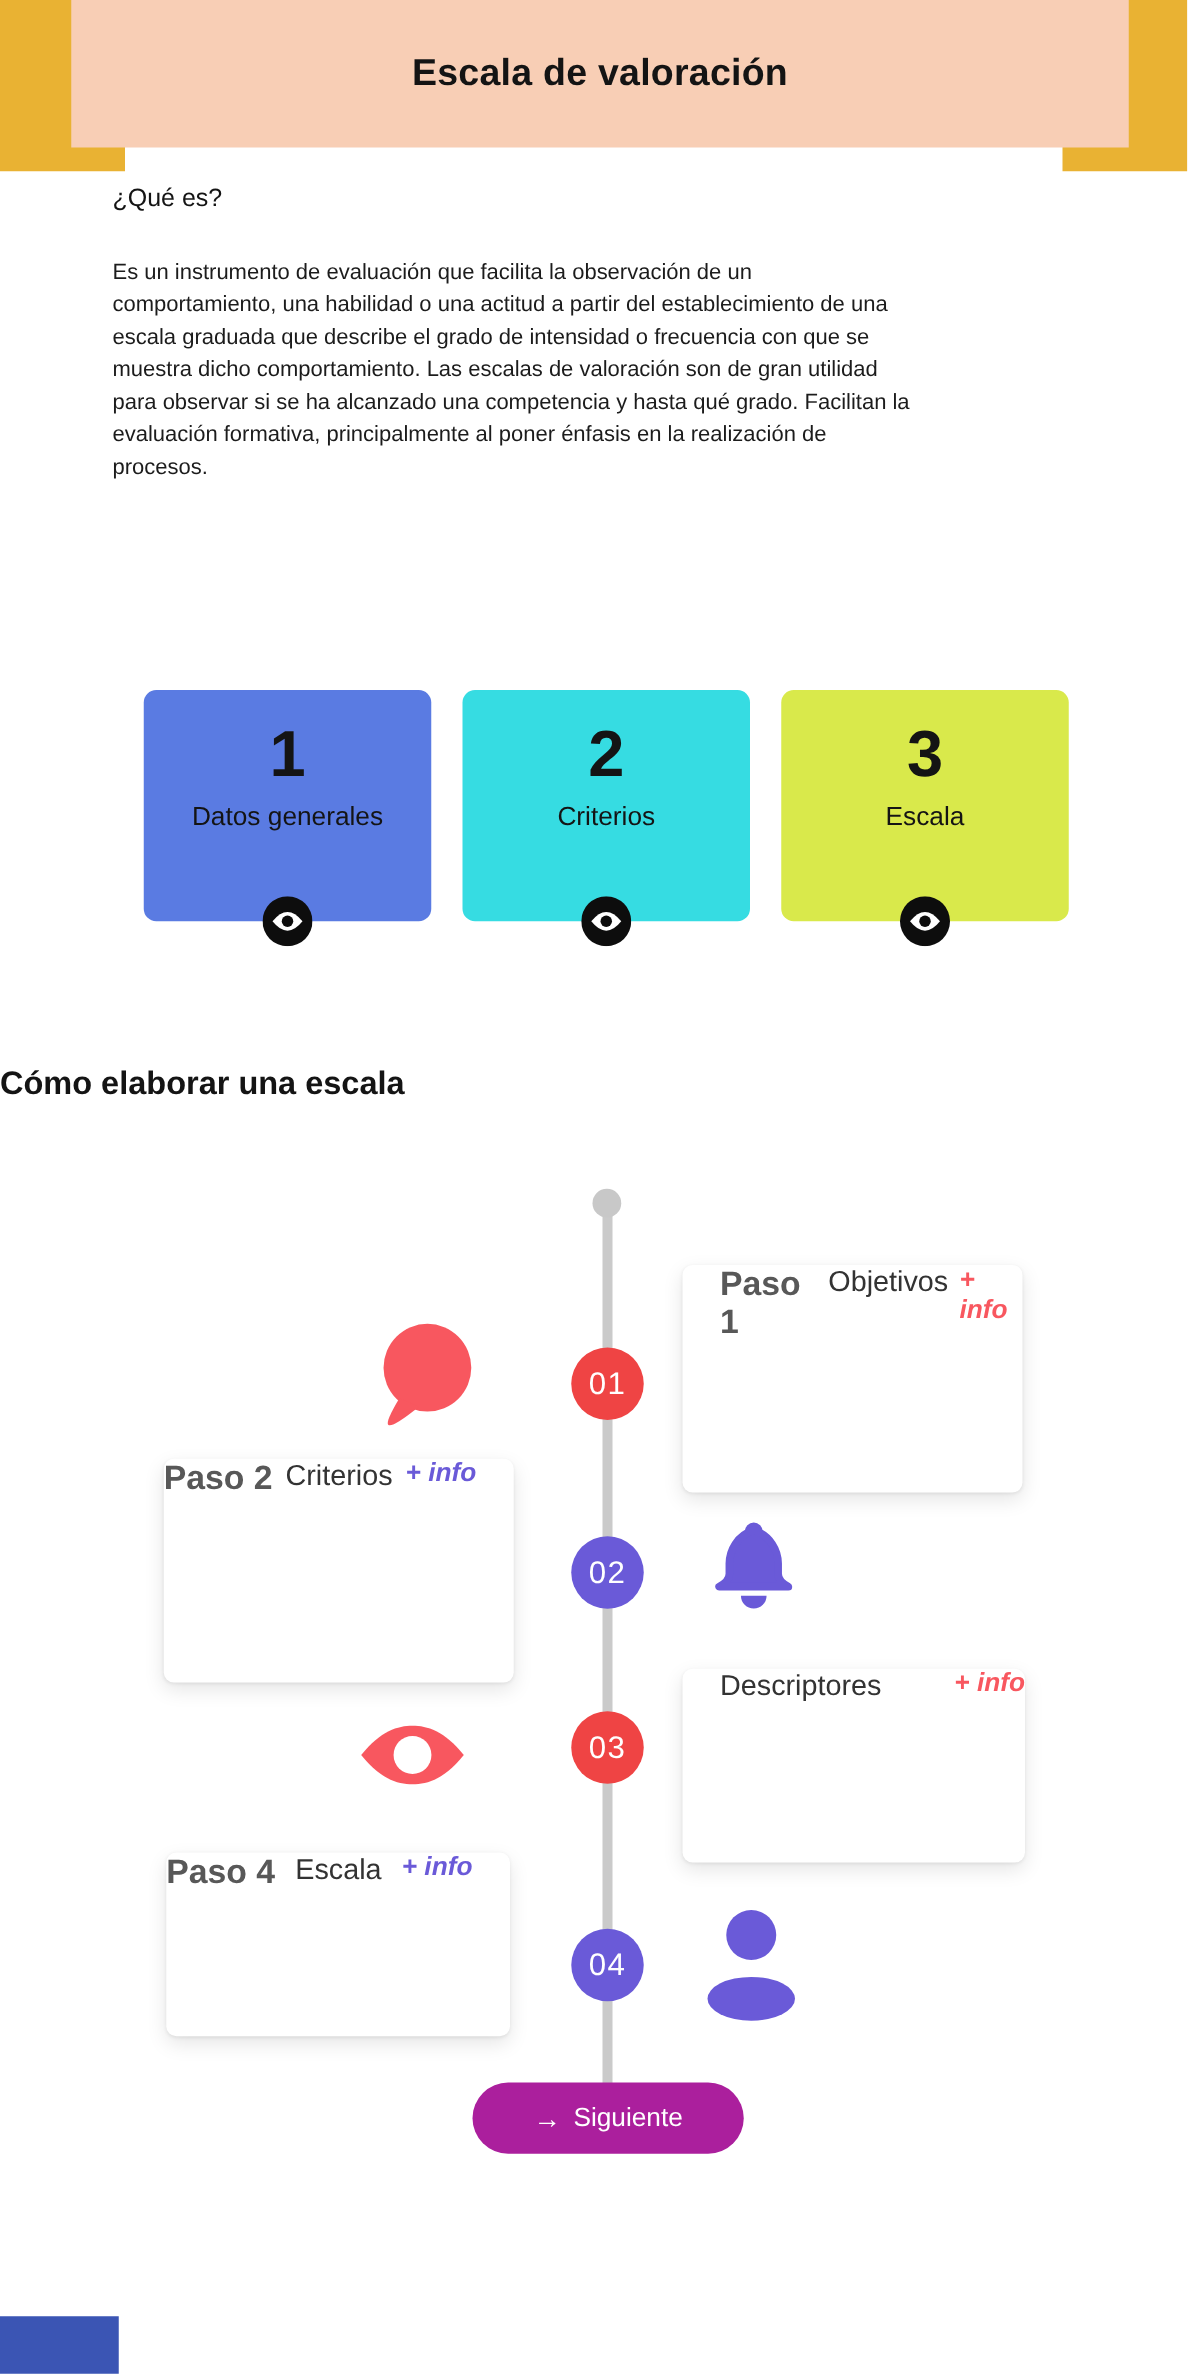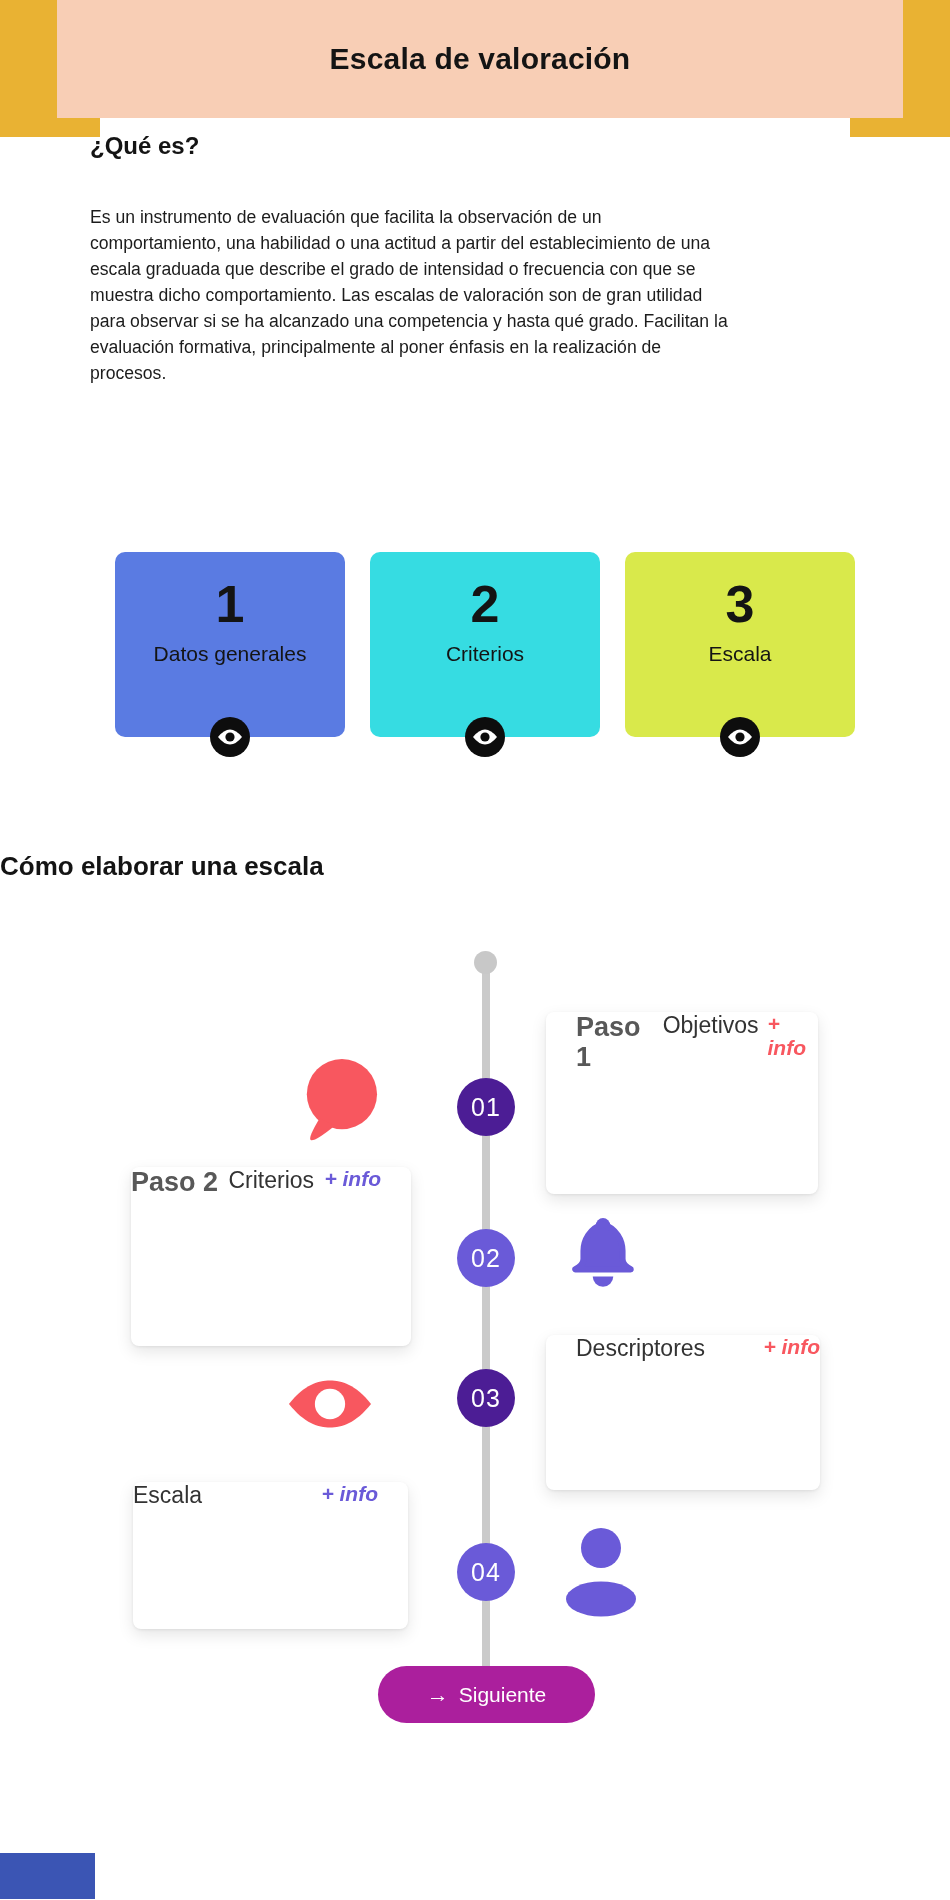--- a/index.html
+++ b/index.html
@@ -10,21 +10,21 @@
   
   .corner{position:absolute;top:0;height:137px;width:100px;background:#e9b233;}
   .corner.left{left:0;}
   .corner.right{left:850px;}
   .banner{
     position:absolute;left:57px;top:0;width:846px;height:118px;background:#f8ceb5;
     display:flex;align-items:center;justify-content:center;
   }
   .banner h1{margin:0;font-size:30px;font-weight:700;color:#141414;letter-spacing:.2px;}
   
-  .que-es{position:absolute;left:90px;top:132px;font-size:24px;font-weight:700;color:#141414;}
+  .que-es{position:absolute;left:90px;top:148px;font-size:20px;font-weight:400;color:#141414;}
   .intro-body{
     position:absolute;left:90px;top:204px;width:640px;
     font-size:17.6px;line-height:26px;color:#1c1c1c;
   }
   
   .partes-heading{position:absolute;left:0;top:466px;width:950px;text-align:center;
     font-size:23px;font-weight:700;color:#141414;}
   .part-card{
     position:absolute;top:552px;width:230px;height:185px;border-radius:10px;
     text-align:center;
@@ -41,21 +41,21 @@
   
   .como-heading{position:absolute;left:0;top:851px;width:950px;text-align:left;
     font-size:26px;font-weight:700;color:#141414;}
   .tl-line{position:absolute;left:482px;top:962px;width:8px;height:706px;background:#cacaca;}
   .tl-dot{position:absolute;left:474px;top:951px;width:23px;height:23px;border-radius:50%;background:#c8c8c8;}
   .step-circle{
     position:absolute;left:457px;width:58px;height:58px;border-radius:50%;
     display:flex;align-items:center;justify-content:center;
     color:#ffffff;font-size:25px;letter-spacing:1px;z-index:3;
   }
-  .step-circle.red{background:#4c1d95;}
+  .step-circle.red{background:#ef4444;}
   .step-circle.purple{background:#6a5ad8;}
   .s01{top:1078px;} .s02{top:1229px;} .s03{top:1369px;} .s04{top:1543px;}
   .step-card{
     position:absolute;background:#ffffff;border-radius:8px;z-index:2;
     box-shadow:0 6px 16px rgba(0,0,0,0.10),0 1px 3px rgba(0,0,0,0.07);
     display:flex;justify-content:space-between;gap:9px;
   }
   .step-card.right-side{text-align:left;padding-left:30px;box-sizing:border-box;}
   .step-card.left-side{text-align:right;padding-right:30px;box-sizing:border-box;}
   .p1{left:546px;top:1012px;width:272px;height:182px;}
@@ -176,20 +176,21 @@
   </div>
   <div class="step-circle red s03">
     <span>03</span>
   </div>
   <div class="step-card right-side p3">
     <div class="step-sub">Descriptores</div>
     <div class="step-info info-red">+ info</div>
   </div>
 
   <div class="step-card left-side p4">
+    <div class="step-title">Paso 4</div>
     <div class="step-sub">Escala</div>
     <div class="step-info info-purple">+ info</div>
   </div>
   <div class="step-circle purple s04">
     <span>04</span>
   </div>
   <div class="tl-icon icon-person">
     <svg width="76" height="94" viewBox="0 0 76 94">
       <circle cx="38" cy="22" r="20" fill="#6a5ad8"></circle>
       <ellipse cx="38" cy="73" rx="35" ry="17.5" fill="#6a5ad8"></ellipse>

